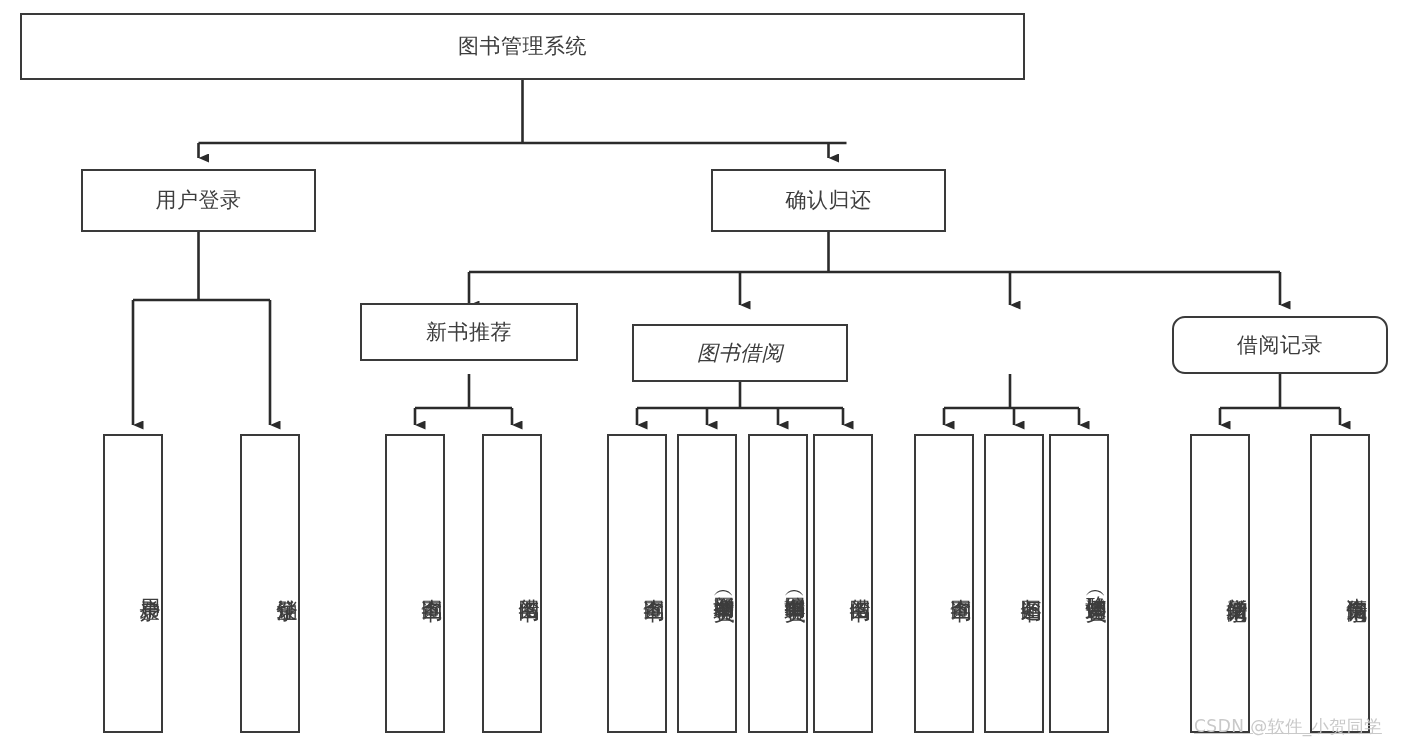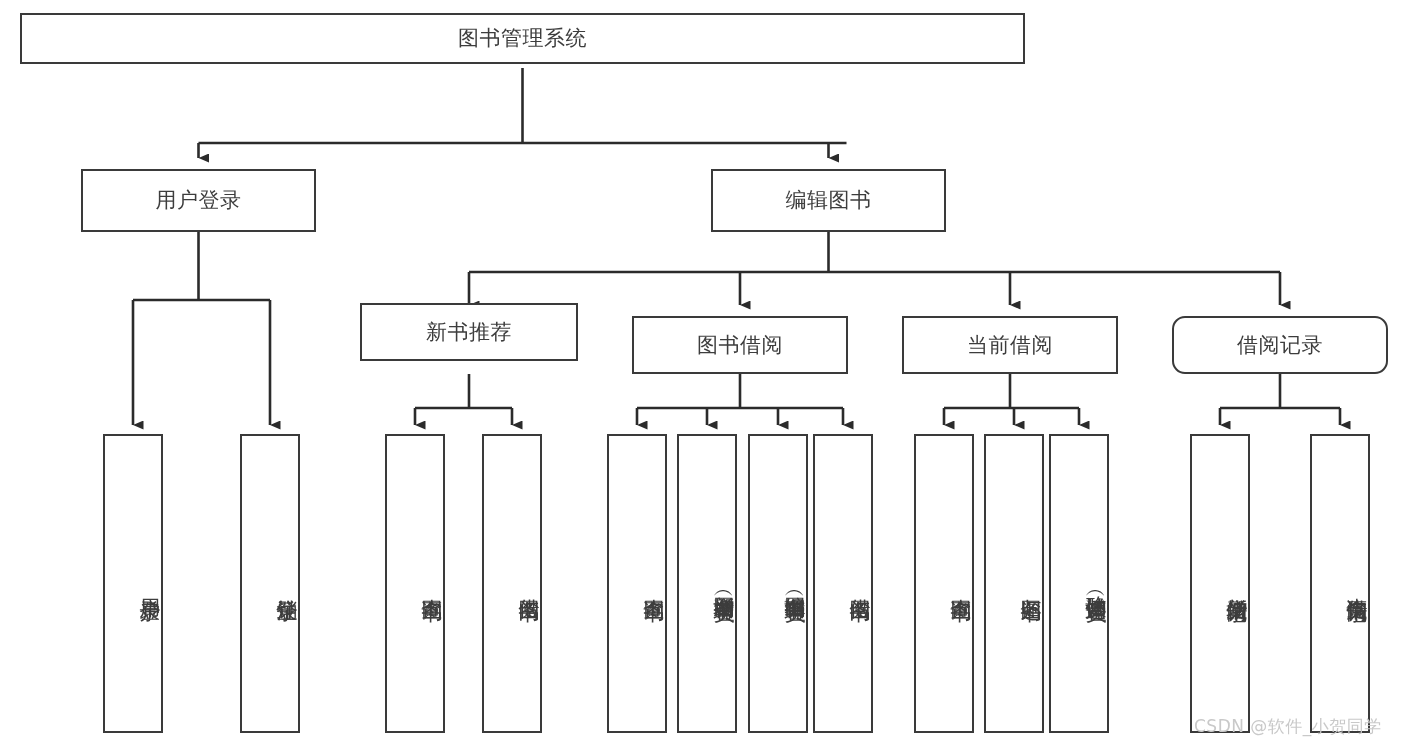--- a/index.html
+++ b/index.html
@@ -115,39 +115,36 @@
       <path d="M1014,408 L1014,425" marker-end="url(#arrow)"></path>
       <path d="M1079,408 L1079,425" marker-end="url(#arrow)"></path>
 
       <path d="M1280,374 L1280,408"></path>
       <path d="M1220,408 L1340,408"></path>
       <path d="M1220,408 L1220,425" marker-end="url(#arrow)"></path>
       <path d="M1340,408 L1340,425" marker-end="url(#arrow)"></path>
     </g>
   </svg>
 
-  <div class="node horizontal" style="left:20px; top:13px; width:1005px; height:51px;">
+  <div class="node horizontal" style="left:20px; top:13px; width:1005px; height:67px;">
     <span class="label">图书管理系统</span>
   </div>
 
   <div class="node horizontal" style="left:81px; top:169px; width:235px; height:63px;">
     <span class="label">用户登录</span>
   </div>
   <div class="node horizontal" style="left:711px; top:169px; width:235px; height:63px;">
-    <span class="label">编辑图书</span>
+    <span class="label">确认归还</span>
   </div>
 
   <div class="node horizontal" style="left:360px; top:303px; width:218px; height:58px;">
     <span class="label">新书推荐</span>
   </div>
-  <div class="node horizontal" style="left:632px; top:316px; width:216px; height:58px;">
+  <div class="node horizontal" style="left:632px; top:324px; width:216px; height:58px;font-style:italic;">
     <span class="label">图书借阅</span>
-  </div>
-  <div class="node horizontal" style="left:902px; top:316px; width:216px; height:58px;">
-    <span class="label">当前借阅</span>
   </div>
   <div class="node horizontal" style="left:1172px; top:316px; width:216px; height:58px;border-radius:13px;">
     <span class="label">借阅记录</span>
   </div>
 
   <div class="node vertical" style="left:103px; top:434px; width:60px; height:299px;">
     <span class="label">用户登录</span>
   </div>
   <div class="node vertical" style="left:240px; top:434px; width:60px; height:299px;">
     <span class="label">注销登录</span>
@@ -183,15 +180,15 @@
     <span class="label">确认归还（管理员）</span>
   </div>
 
   <div class="node vertical" style="left:1190px; top:434px; width:60px; height:299px;">
     <span class="label">新增借阅记录</span>
   </div>
   <div class="node vertical" style="left:1310px; top:434px; width:60px; height:299px;">
     <span class="label">查询借阅记录</span>
   </div>
 
-  <div class="watermark" style="left:1194px; top:715px;">CSDN @软件_小贺同学</div>
+  <div class="watermark" style="left:1194px; top:715px;text-decoration:underline;">CSDN @软件_小贺同学</div>
 
 </div>
 
 </body></html>

